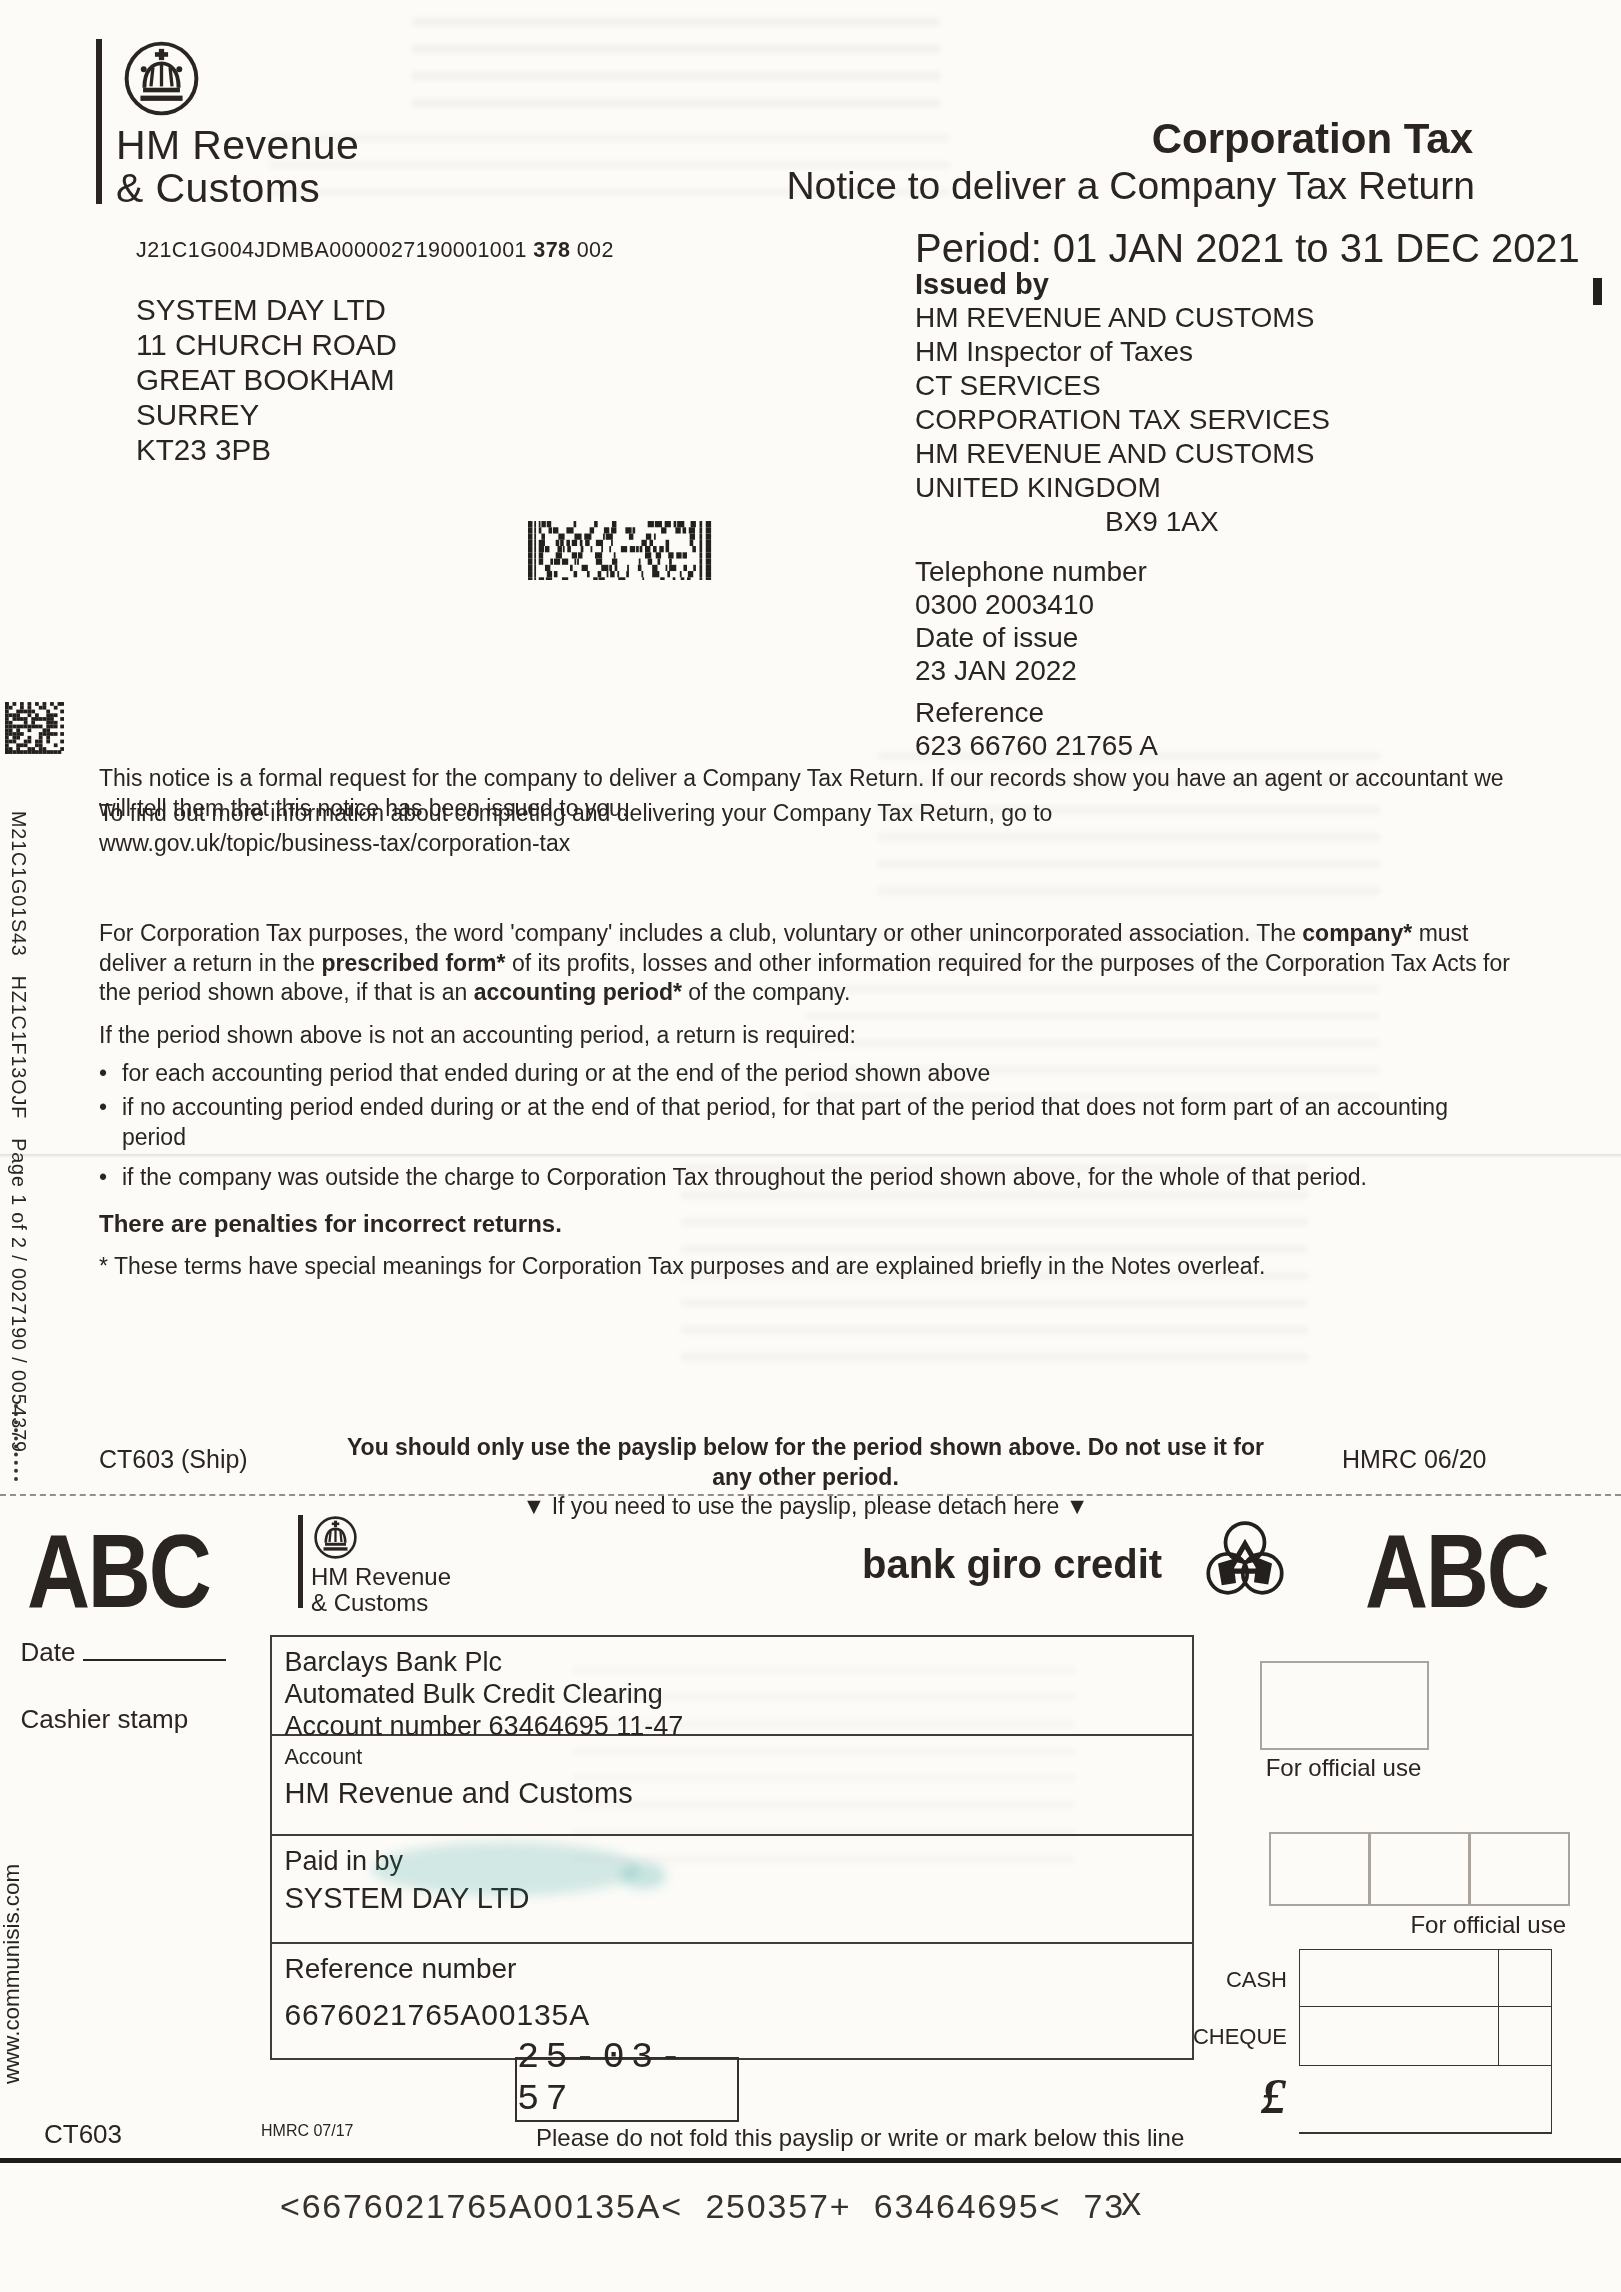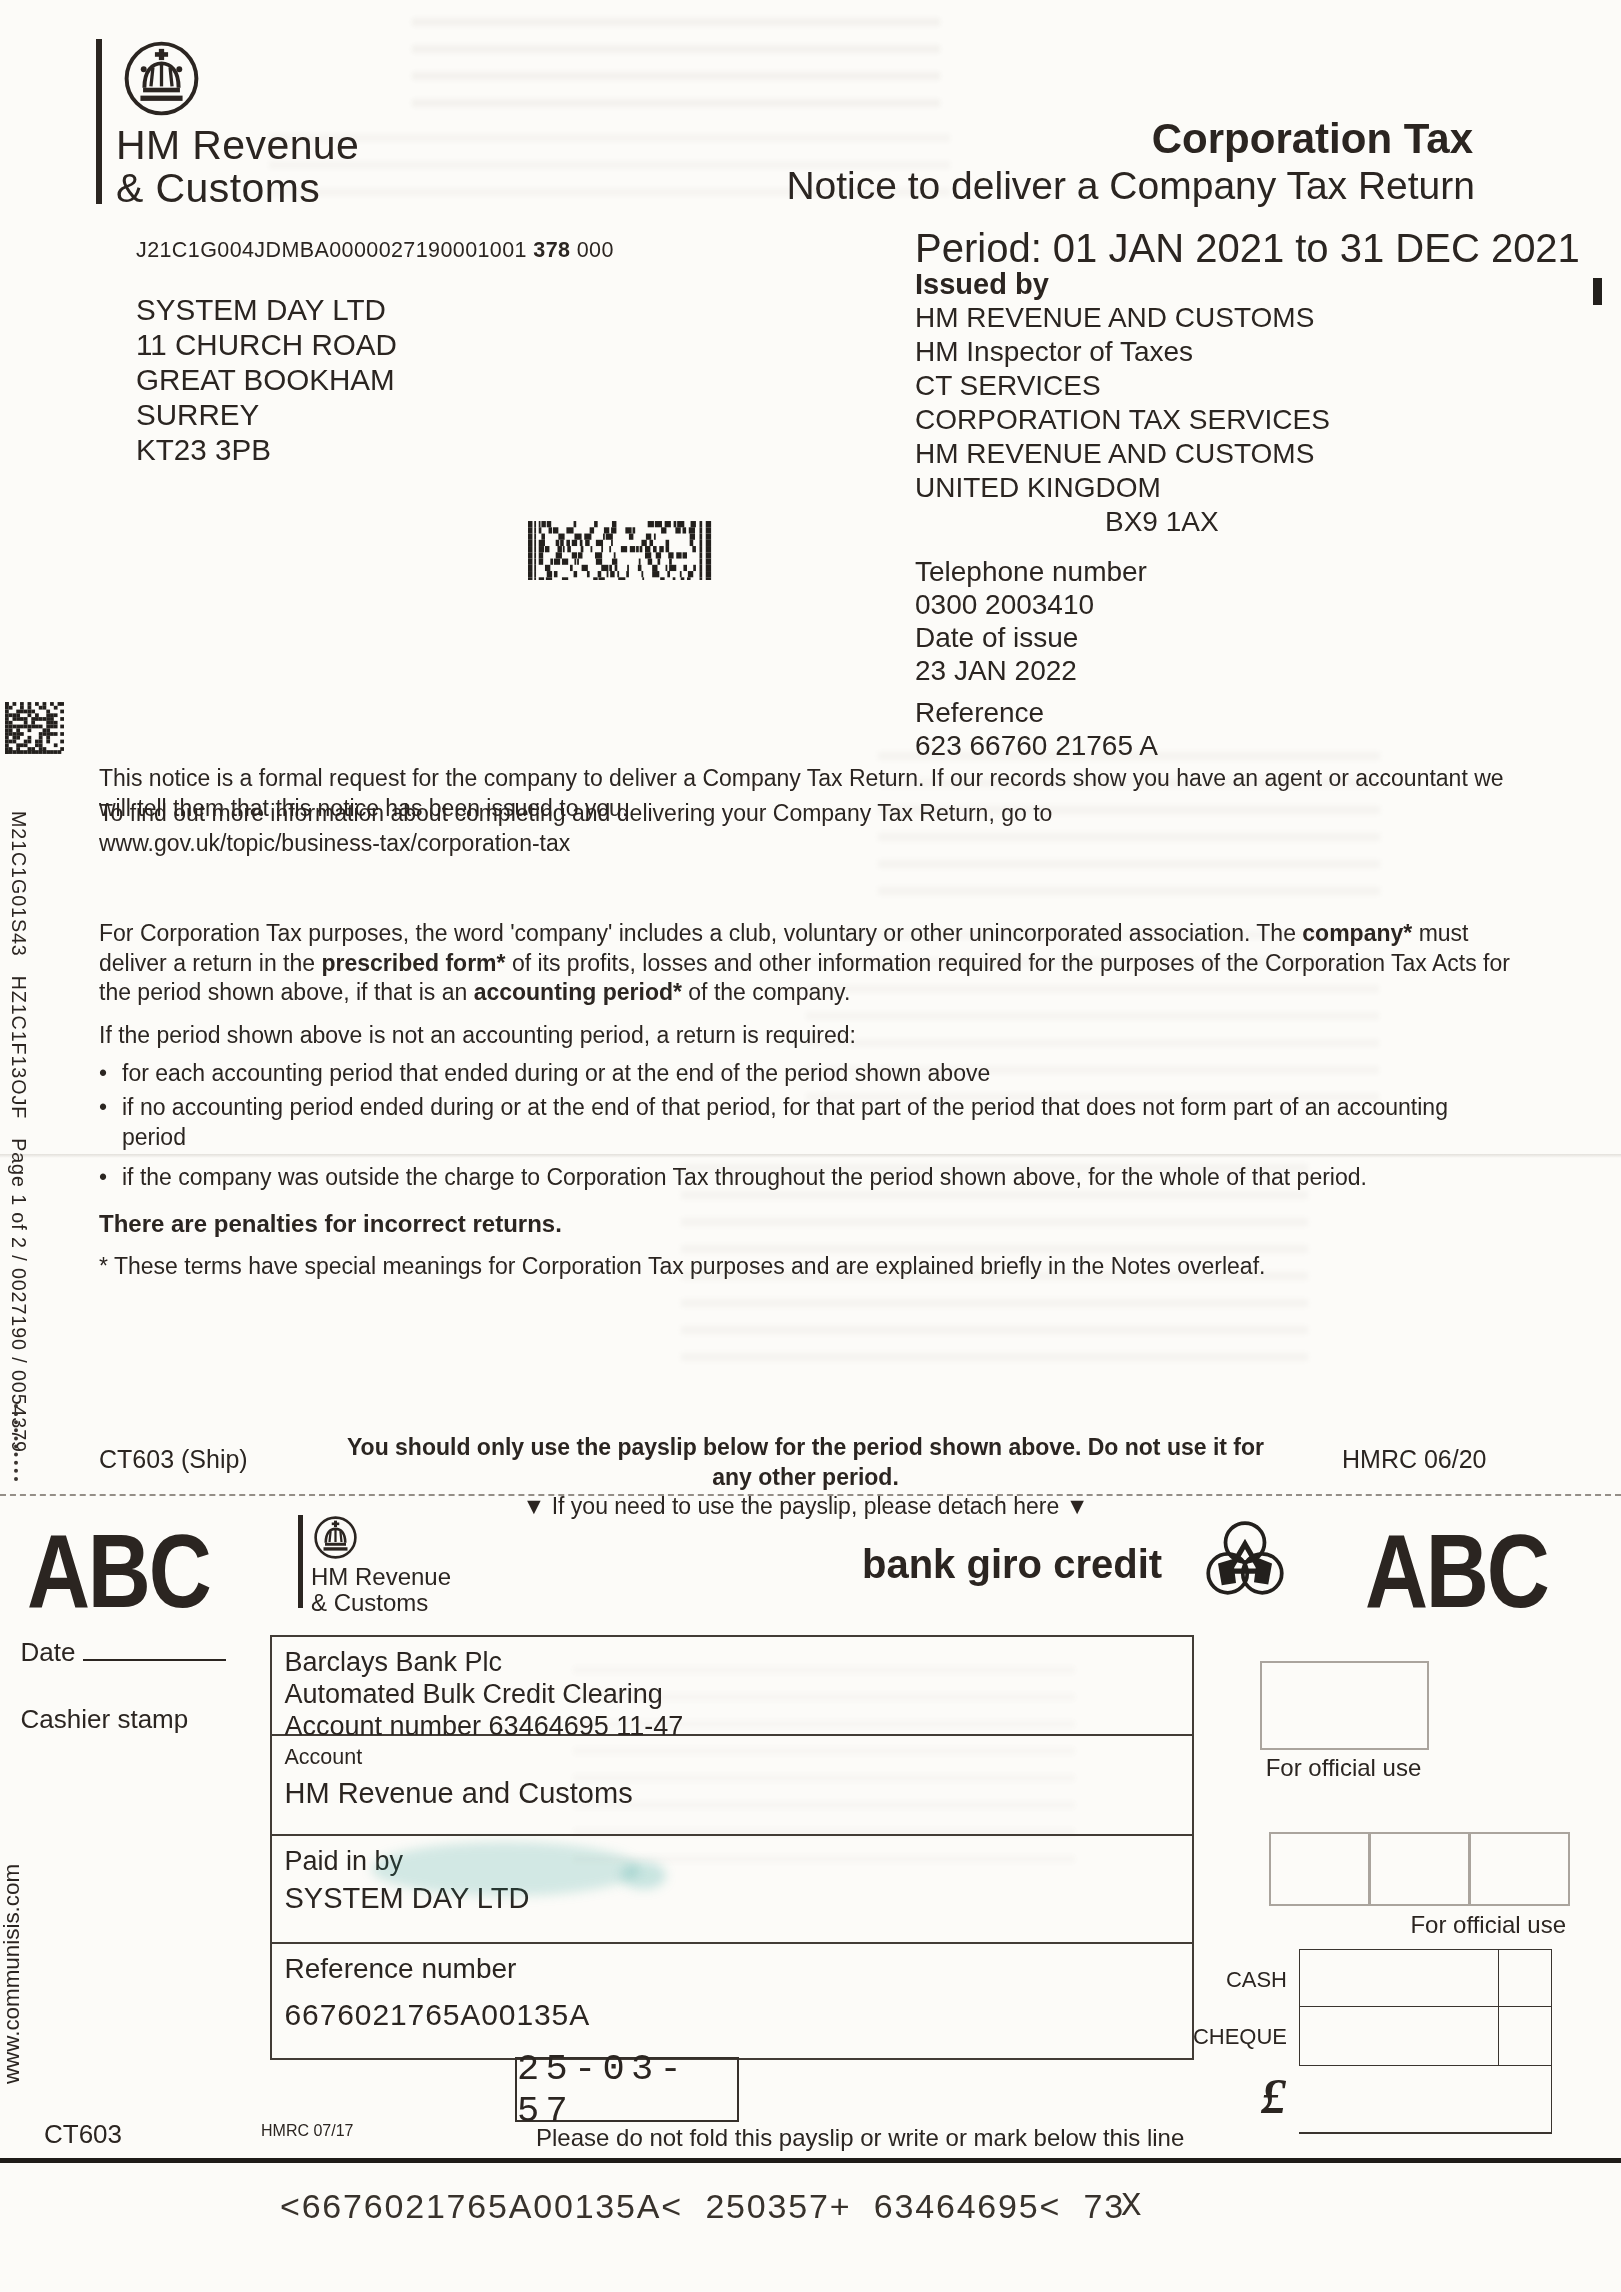--- a/index.html
+++ b/index.html
@@ -66,21 +66,21 @@
   .official-lbl2{position:absolute;left:1297px;top:1911px;width:269px;text-align:right;font-size:24px;}
   .cashlbl{position:absolute;text-align:right;width:99px;font-size:22px;}
   .cashtable{position:absolute;left:1299px;top:1949px;width:253px;height:117px;border:1.8px solid #3a342f;box-sizing:border-box;}
   .cashtable .hrow{position:absolute;left:0;top:56px;width:100%;border-top:1.8px solid #3a342f;}
   .cashtable .vcol{position:absolute;left:198px;top:0;height:100%;border-left:1.8px solid #3a342f;}
   .poundbox{position:absolute;left:1299px;top:2066px;width:253px;height:68px;box-sizing:border-box;
             border-right:1.8px solid #3a342f;border-bottom:2.7px solid #3a342f;}
   .pound{position:absolute;left:1261px;top:2067px;font-size:50px;font-weight:bold;font-style:italic;
          font-family:"Liberation Serif",serif;}
   .sortbox{position:absolute;left:515px;top:2057px;width:220px;height:61px;border:2.7px solid #36302b;
-           display:flex;align-items:center;justify-content:center;}
+           display:flex;align-items:flex-end;justify-content:center;}
   .sortcode{font-family:"Liberation Mono","DejaVu Sans Mono",monospace;font-size:37px;letter-spacing:6.3px;}
   .ct603b{position:absolute;left:44px;top:2119px;font-size:26px;}
   .hmrc0717{position:absolute;left:261px;top:2122px;font-size:16px;}
   .nofold{position:absolute;left:536px;top:2124px;font-size:24px;}
   .heavyline{position:absolute;left:0;top:2158px;width:1621px;height:5.4px;background:#1f1c19;}
   .micr{position:absolute;left:280px;top:2187px;font-family:Liberation Sans, sans-serif;
         font-size:34px;letter-spacing:1.8px;color:#38322c;}
   .micr-x{position:absolute;left:1121px;top:2187px;font-family:"Liberation Mono","DejaVu Sans Mono",monospace;
         font-size:34px;color:#38322c;}
   .communisis{position:absolute;left:-86px;top:1960px;font-size:22.4px;transform:rotate(-90deg);
@@ -114,21 +114,21 @@
   </svg>
   <div class="brand-name">
     <div>HM Revenue</div>
     <div>&amp; Customs</div>
   </div>
 
   <div class="doc-title">Corporation Tax</div>
   <div class="doc-sub">Notice to deliver a Company Tax Return</div>
   <div class="period">Period: 01 JAN 2021 to 31 DEC 2021</div>
 
-  <div class="print-code pre"><span>J21C1G004JDMBA0000027190001001 </span><span class="b">378</span><span> 000</span></div>
+  <div class="print-code pre"><span>J21C1G004JDMBA0000027190001001 </span><span class="b">378</span><span> 002</span></div>
 
   <div class="recipient">
     <div>SYSTEM DAY LTD</div>
     <div>11 CHURCH ROAD</div>
     <div>GREAT BOOKHAM</div>
     <div>SURREY</div>
     <div>KT23 3PB</div>
   </div>
 
   <svg class="pdf417" id="pdf417" viewBox="0 0 206 66">

